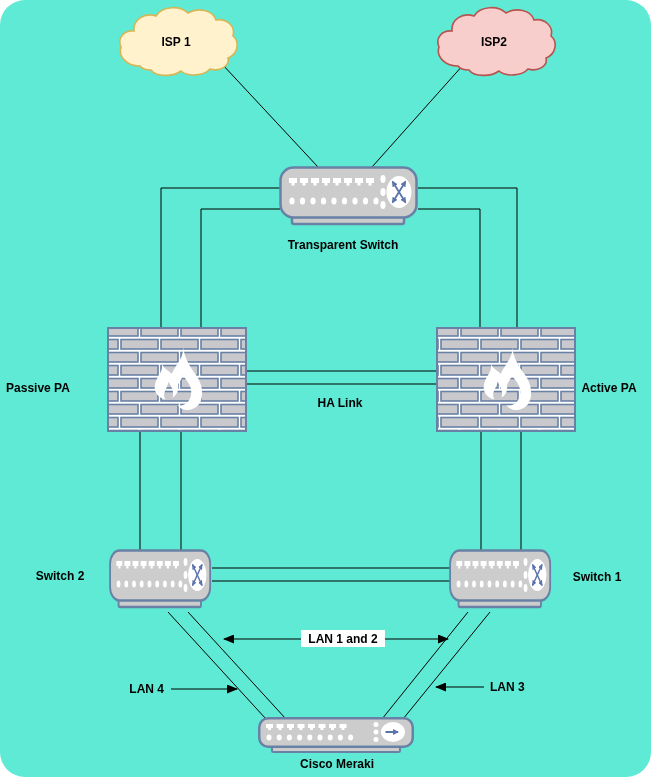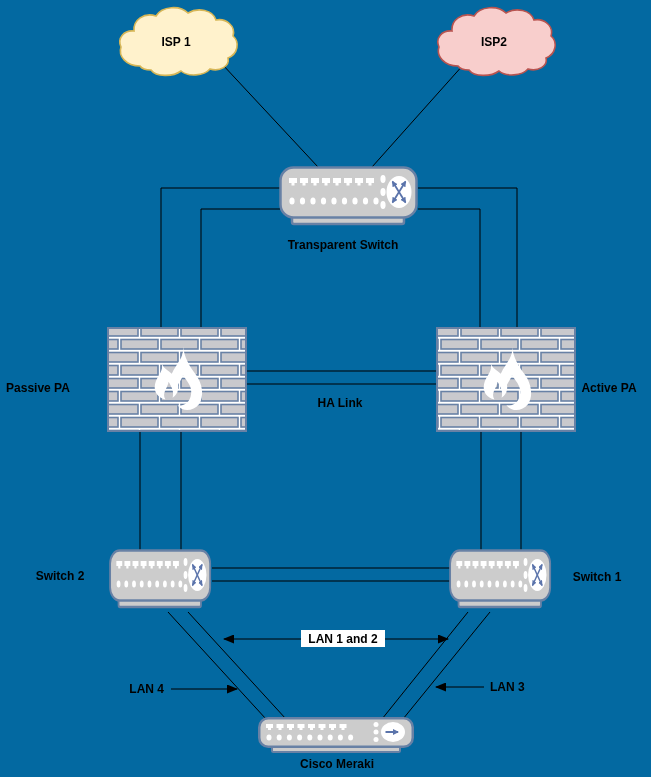--- a/index.html
+++ b/index.html
@@ -1,16 +1,16 @@
 <!DOCTYPE html>
 <html><head>
 <meta charset="utf-8">
 <style>
   html,body { margin:0; padding:0; background:#ffffff; }
-  .canvas { position:relative; width:651px; height:777px; background:#0369a1; overflow:hidden; }
+  .canvas { position:relative; width:651px; height:777px; background:#5eead4; overflow:hidden;border-radius:25px; }
   svg { display:block; }
   text {
     font-family:"Liberation Sans", sans-serif;
     font-size:12px;
     font-weight:700;
     fill:#000000;
   }
   .conn { stroke:#000000; stroke-width:1; fill:none; }
 </style>
 </head>

